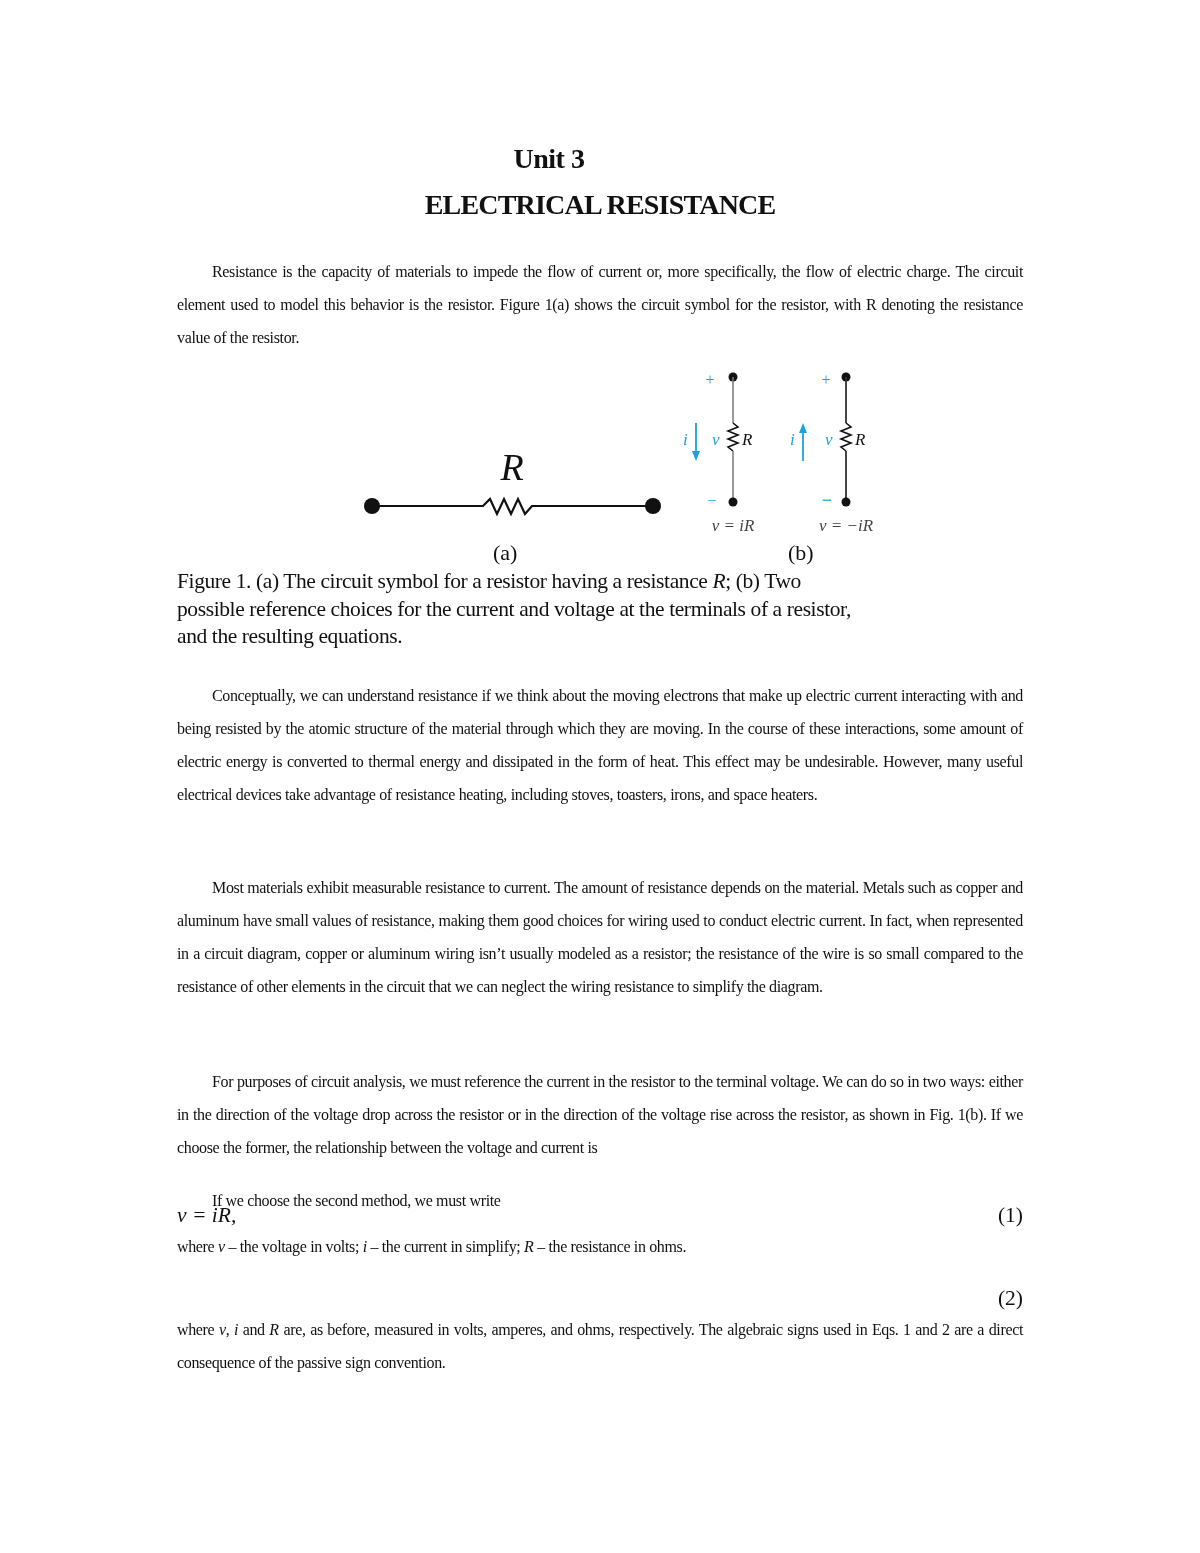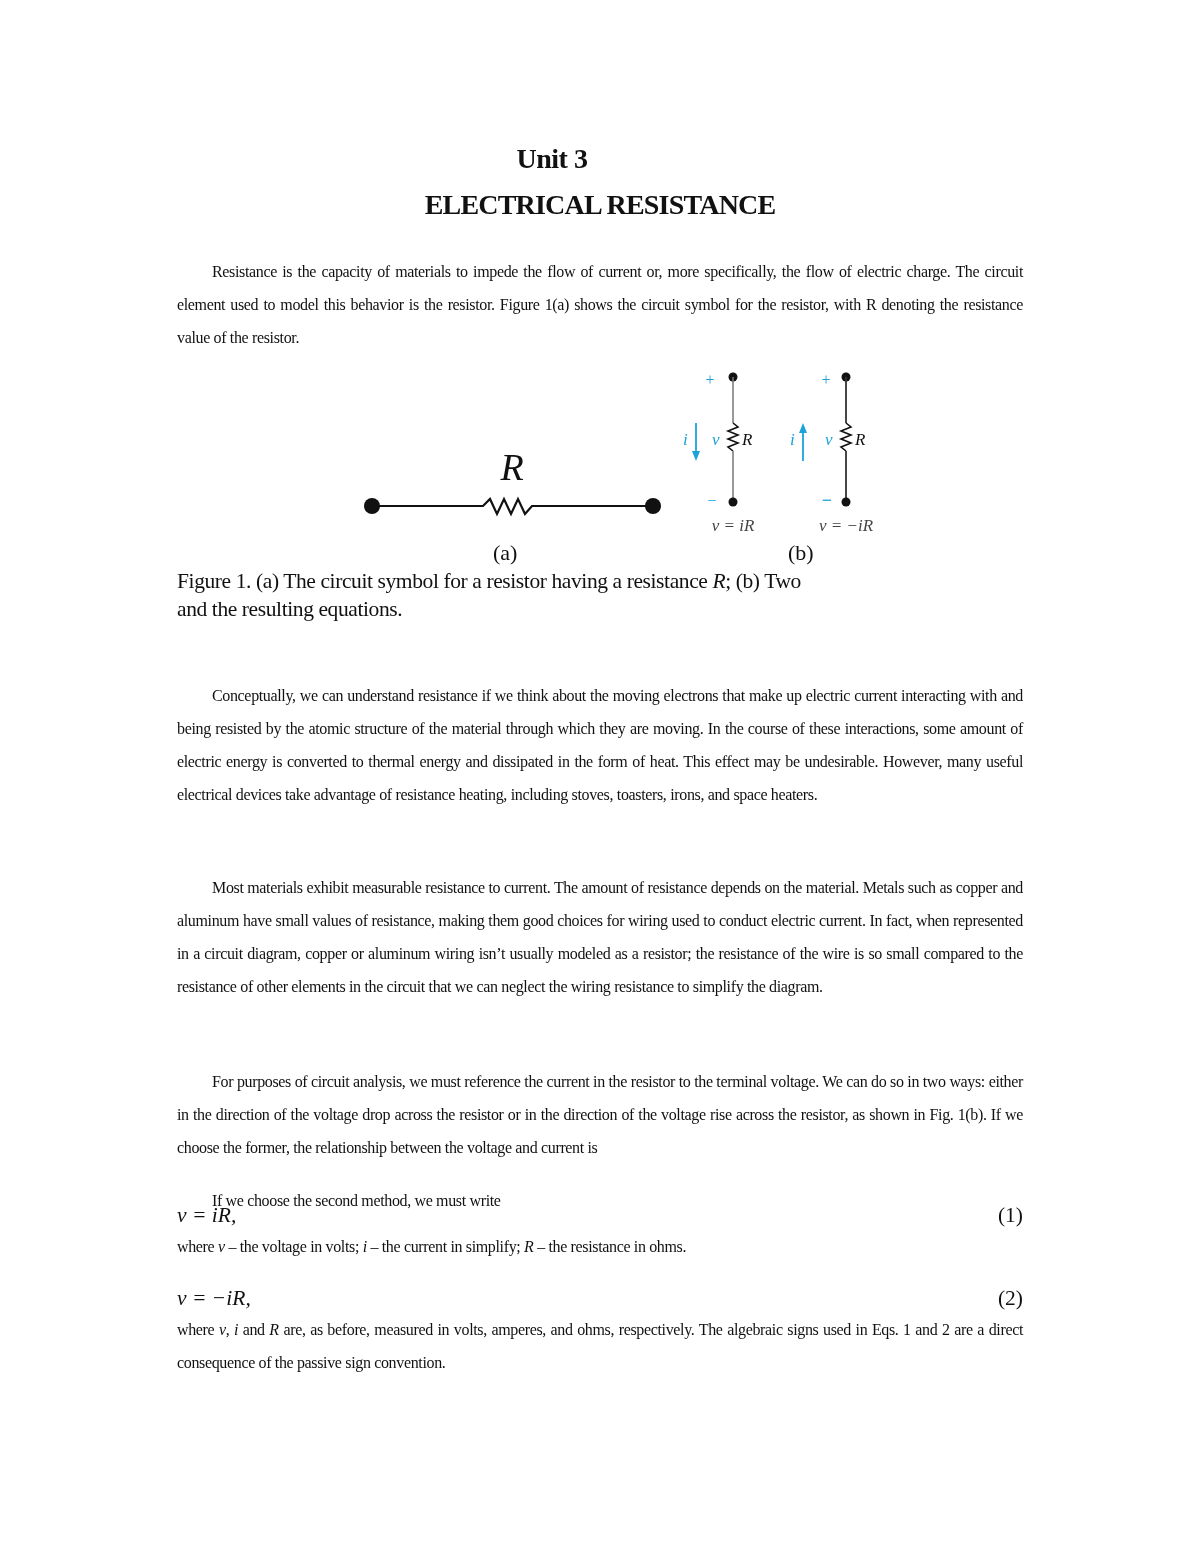--- a/index.html
+++ b/index.html
@@ -1,20 +1,20 @@
 <!DOCTYPE html>
 <html><head>
 <meta charset="utf-8">
 <style>
   html, body { margin: 0; padding: 0; background: #ffffff; }
   body { width: 1200px; height: 1553px; position: relative; overflow: hidden;
          font-family: "Liberation Serif", "DejaVu Serif", serif; color: #111; }
   .page { position: absolute; left: 0; top: 0; width: 1200px; height: 1553px; }
-  .title1 { position: absolute; top: 143px; left: 12px; width: 1080px; text-align: center;
-            font-size: 28px; font-weight: bold; letter-spacing: -0.5px; }
+  .title1 { position: absolute; top: 143px; left: 0; width: 1080px; text-align: center;
+            font-size: 28px; font-weight: bold; letter-spacing: -0.5px; padding-left: 9px; }
   .title2 { position: absolute; top: 180px; left: 0; width: 1200px; text-align: center;
             font-size: 28px; font-weight: bold; letter-spacing: -0.8px; margin-top: 9px; }
   .para { position: absolute; left: 177px; width: 846px; font-size: 16px; line-height: 33px;
           text-align: justify; text-align-last: left; letter-spacing: -0.35px; word-spacing: 0px; }
   .para .ind { display: inline-block; width: 35px; }
   .fig-caption { position: absolute; left: 177px; width: 846px; top: 568px; font-size: 21.5px;
                  line-height: 27.6px; text-align: left; letter-spacing: -0.4px; }
   .fig-label { position: absolute; font-size: 22px; }
   .eq { position: absolute; left: 177px; width: 846px; font-size: 21.5px; height: 28px; }
   .eq .expr { position: absolute; left: 0; width: 846px; text-align: left; font-style: italic; }
@@ -70,20 +70,21 @@
     <text x="155" y="80" font-size="17" font-style="italic" fill="#1ba3d9">v</text>
     <text x="185" y="80" font-size="17" font-style="italic" fill="#111">R</text>
     <text x="176" y="166" font-size="17" font-style="italic" fill="#444" text-anchor="middle">v = −iR</text>
   </svg>
 
   <div class="fig-label" style="left:493px; top:540px;">(a)</div>
   <div class="fig-label" style="left:788px; top:540px;">(b)</div>
 
   <div class="fig-caption">
     <div><span>Figure 1. (a) The circuit symbol for a resistor having a resistance </span><span class="i">R</span><span>; (b) Two</span></div>
+    <div>possible reference choices for the current and voltage at the terminals of a resistor,</div>
     <div>and the resulting equations.</div>
   </div>
 
   <div class="para" style="top:679px;">
     <span class="ind"></span><span>Conceptually, we can understand resistance if we think about the moving electrons that make up electric current interacting with and being resisted by the atomic structure of the material through which they are moving. In the course of these interactions, some amount of electric energy is converted to thermal energy and dissipated in the form of heat. This effect may be undesirable. However, many useful electrical devices take advantage of resistance heating, including stoves, toasters, irons, and space heaters.</span>
   </div>
 
   <div class="para" style="top:871px;">
     <span class="ind"></span><span>Most materials exhibit measurable resistance to current. The amount of resistance depends on the material. Metals such as copper and aluminum have small values of resistance, making them good choices for wiring used to conduct electric current. In fact, when represented in a circuit diagram, copper or aluminum wiring isn’t usually modeled as a resistor; the resistance of the wire is so small compared to the resistance of other elements in the circuit that we can neglect the wiring resistance to simplify the diagram.</span>
   </div>
@@ -99,21 +100,20 @@
 
   <div class="para" style="top:1230px;">
     <span>where </span><span class="i">v</span><span> – the voltage in volts; </span><span class="i">i</span><span> – the current in simplify; </span><span class="i">R</span><span> – the resistance in ohms.</span>
   </div>
 
   <div class="para" style="top:1184px;">
     <span class="ind"></span><span>If we choose the second method, we must write</span>
   </div>
 
   <div class="eq" style="top:1286px;">
-    <span class="expr">v = −iR,</span>
     <span class="num">(2)</span>
   </div>
 
   <div class="para" style="top:1313px;">
     <span>where </span><span class="i">v</span><span>, </span><span class="i">i</span><span> and </span><span class="i">R</span><span> are, as before, measured in volts, amperes, and ohms, respectively. The algebraic signs used in Eqs. 1 and 2 are a direct consequence of the passive sign convention.</span>
   </div>
 
 </div>
 
 </body></html>

